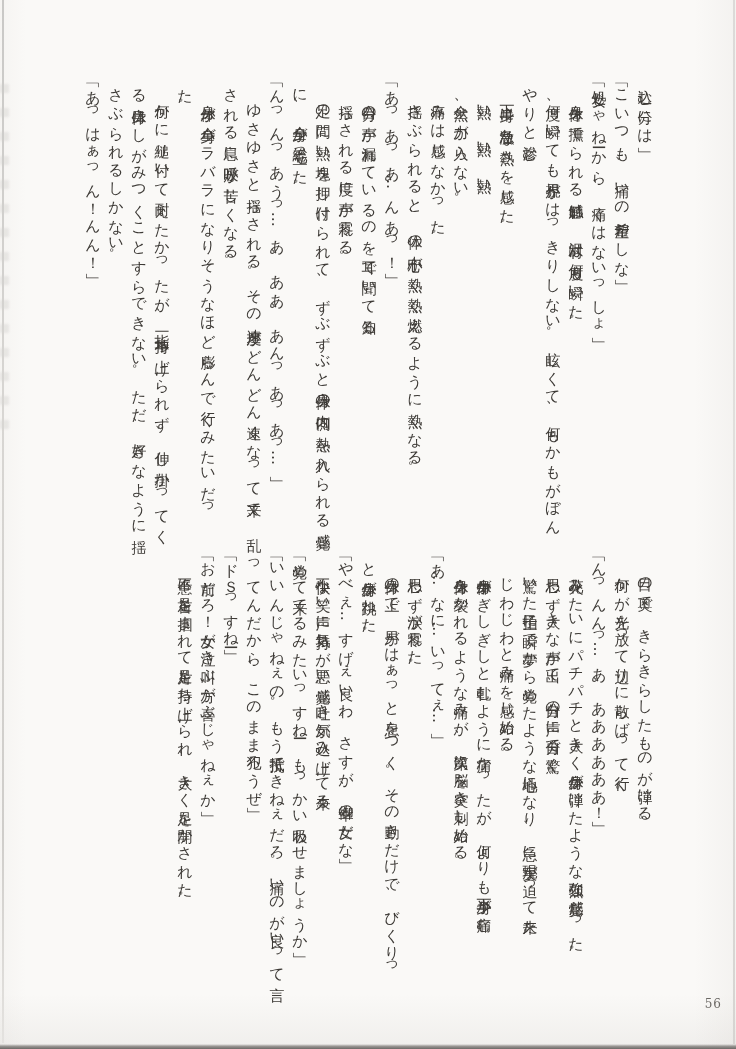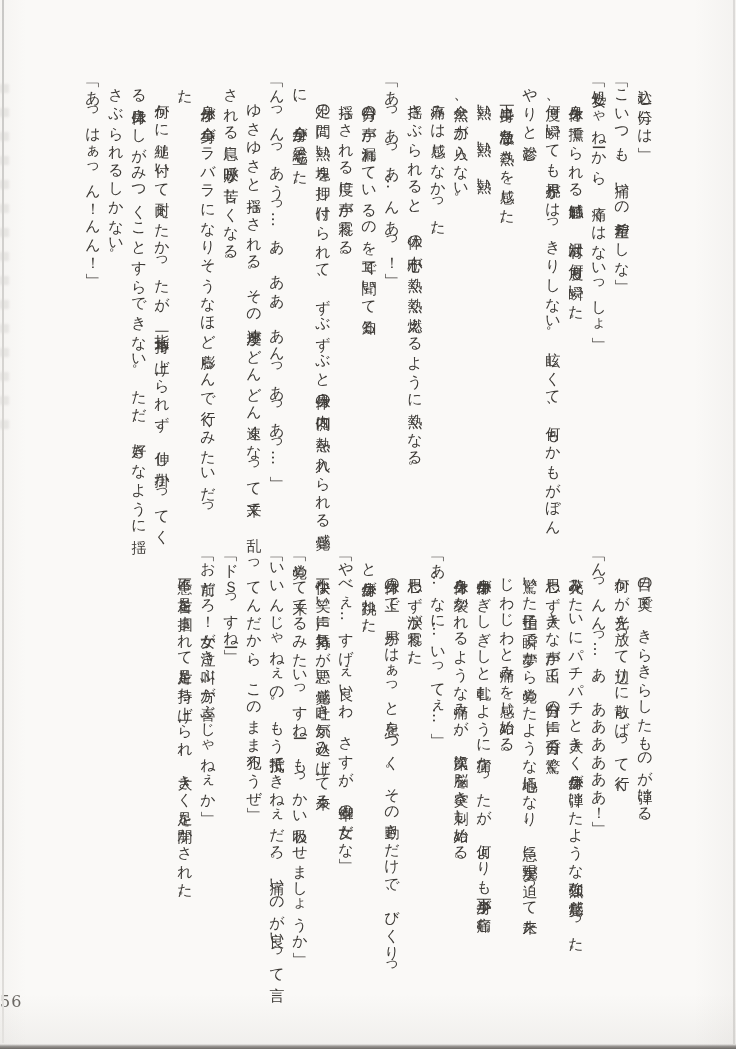--- a/index.html
+++ b/index.html
@@ -57,22 +57,22 @@
     line-height: 23px;
     -webkit-font-smoothing: antialiased;
   }
   .text-block.top    { top: 78px;  height: 465px; letter-spacing: 1.6px; }
   .text-block.bottom { top: 552px; height: 436px; letter-spacing: 0.55px; }
   .para { margin: 0; padding: 0; }
   .para.indent { text-indent: 1em; }
   .page-number {
     position: absolute;
     left: 0; right: 14px; bottom: 38px;
-    text-align: left;
-    font-size: 16px;
+    text-align: right;
+    font-size: 12px;
     letter-spacing: 1px;
     color: var(--page-number-color);
   }
 </style>
 </head>
 <body>
 
 <div class="page">
   <div class="ghost-strip"></div>
 

